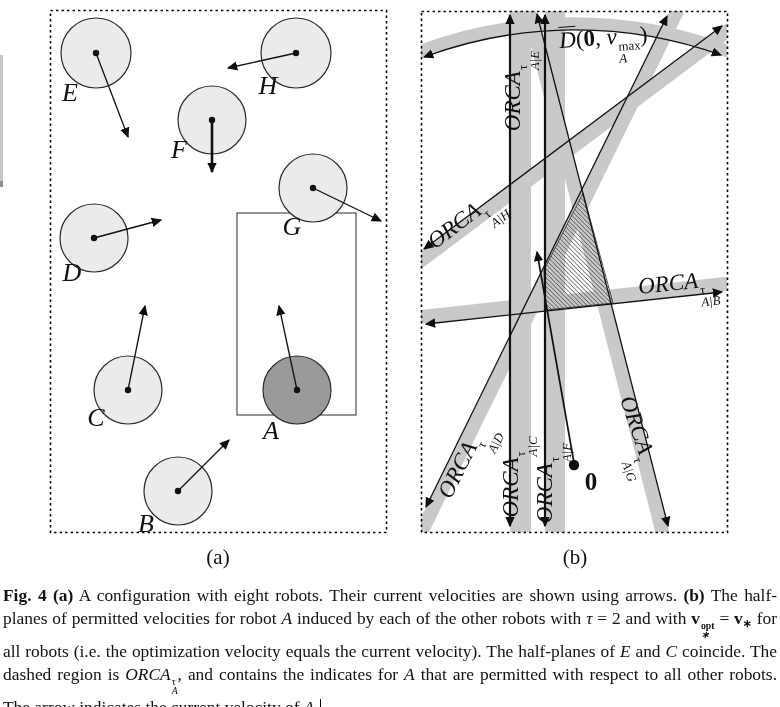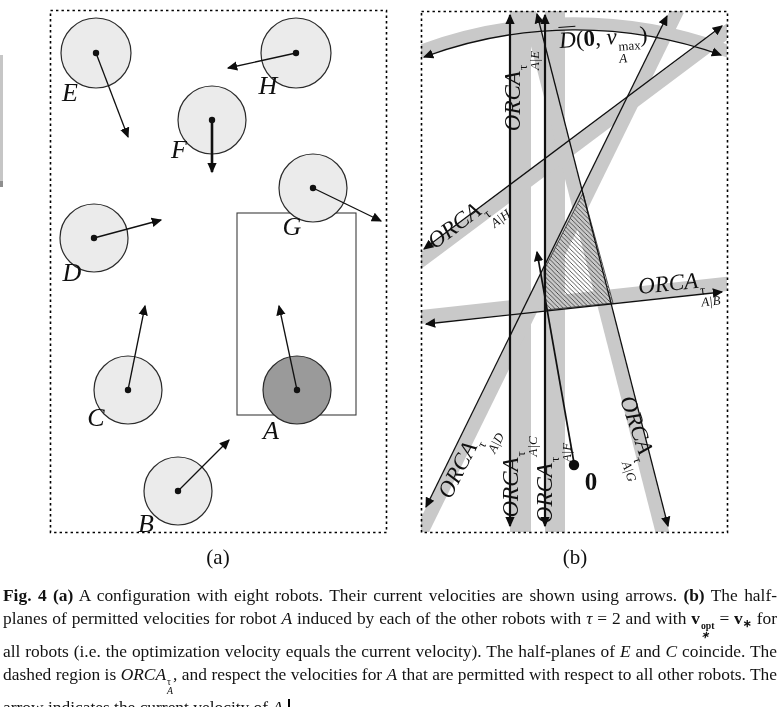--- a/index.html
+++ b/index.html
@@ -156,13 +156,13 @@
       <div class="lbl it" style="left: 146px; top: 524px; font-size: 26px; transform: translate(-50%, -50%) rotate(0deg);">B</div>
     </div>
 </div>
 
 <p id="caption"><span class="bd">Fig. 4</span><span> </span><span class="bd">(a)</span><span> A configuration with eight robots. Their current velocities are shown using arrows. </span><span class="bd">(b)</span><span> The half-planes of permitted velocities for robot </span><span class="it">A</span><span> induced by each of the other robots with </span><span class="it">τ</span><span> = 2 and with </span><span class="bd">v<span class="ss">
         <span class="sp">opt</span>
         <span class="sb">∗</span>
       </span></span><span> = </span><span class="bd">v<sub class="sub1">∗</sub></span><span> for all robots (i.e. the optimization velocity equals the current velocity). The half-planes of </span><span class="it">E</span><span> and </span><span class="it">C</span><span> coincide. The dashed region is </span><span class="it">ORCA<span class="ss">
         <span class="sp">τ</span>
         <span class="sb">A</span>
-      </span></span><span>, and respect the velocities for </span><span class="it">A</span><span> that are permitted with respect to all other robots. The arrow indicates the current velocity of </span><span class="it">A</span><span>.</span><span class="cursor"></span></p>
+      </span></span><span>, and contains the indicates for </span><span class="it">A</span><span> that are permitted with respect to all other robots. The arrow indicates the current velocity of </span><span class="it">A</span><span>.</span><span class="cursor"></span></p>
 
 </body></html>

